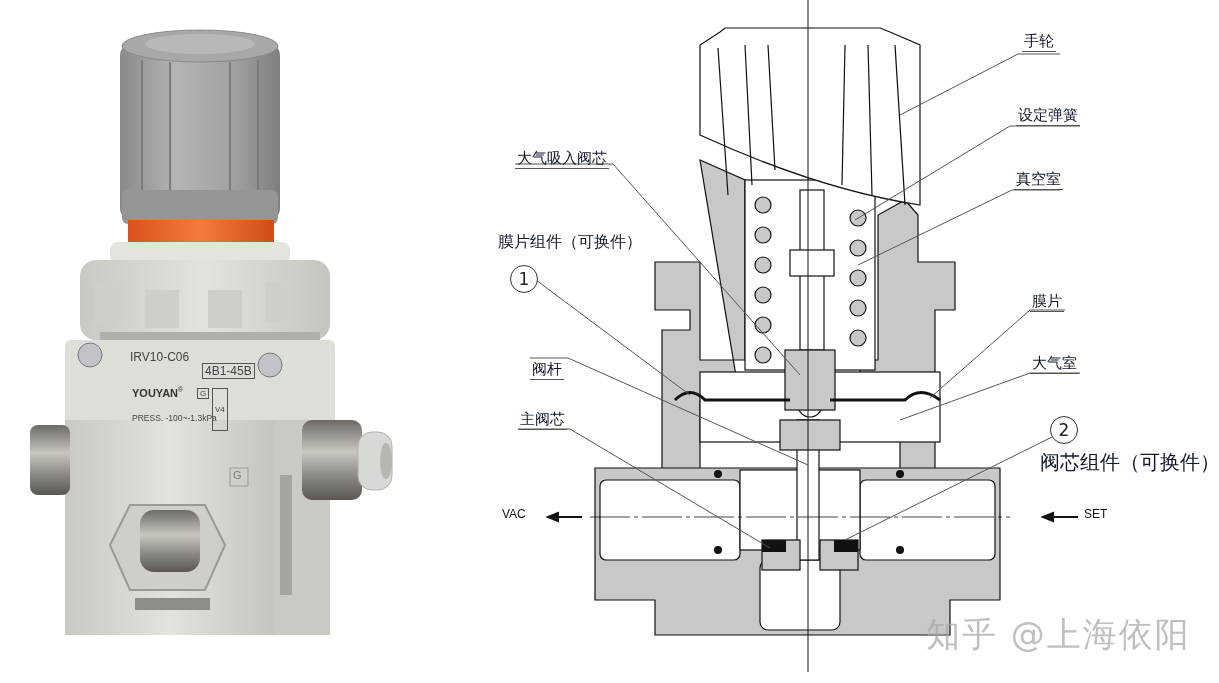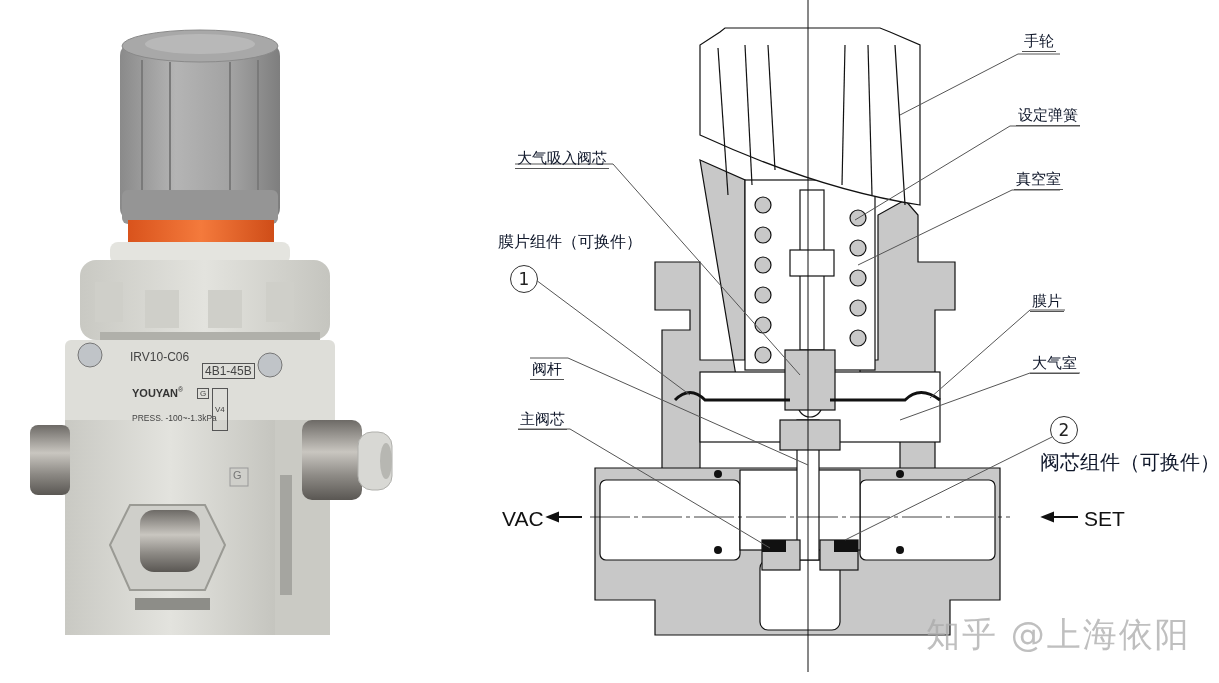--- a/index.html
+++ b/index.html
@@ -1,21 +1,21 @@
 <!DOCTYPE html>
 <html><head>
 <meta charset="utf-8">
 <style>
   html,body{margin:0;padding:0;background:#fff;}
   body{width:1219px;height:683px;position:relative;overflow:hidden;font-family:"DejaVu Sans","Liberation Sans",sans-serif;}
   .abs{position:absolute;}
   .lbl{position:absolute;font-size:15px;color:#0f172a;white-space:nowrap;line-height:18px;}
   .ul{border-bottom:1px solid #555;padding:0 2px 1px 2px;}
   .num{position:absolute;width:26px;height:26px;border:1.3px solid #333;border-radius:50%;font-size:17px;text-align:center;line-height:26px;background:#fff;color:#222;}
-  .port{position:absolute;font-family:"Liberation Sans",sans-serif;font-size:21px;color:#111;}
+  .port{position:absolute;font-family:"Liberation Sans",sans-serif;font-size:12px;color:#111;}
   .wm{position:absolute;font-size:34px;color:rgba(170,170,170,0.75);letter-spacing:2px;font-family:"DejaVu Sans",sans-serif;}
   svg{position:absolute;left:0;top:0;}
   .photo-label{position:absolute;font-family:"Liberation Sans",sans-serif;color:#444;white-space:nowrap;}
 </style>
 </head>
 <body>
 
 <div class="abs" style="left:30px;top:20px;width:380px;height:650px;">
   <svg width="380" height="650" viewBox="0 0 380 650">
     <defs>

